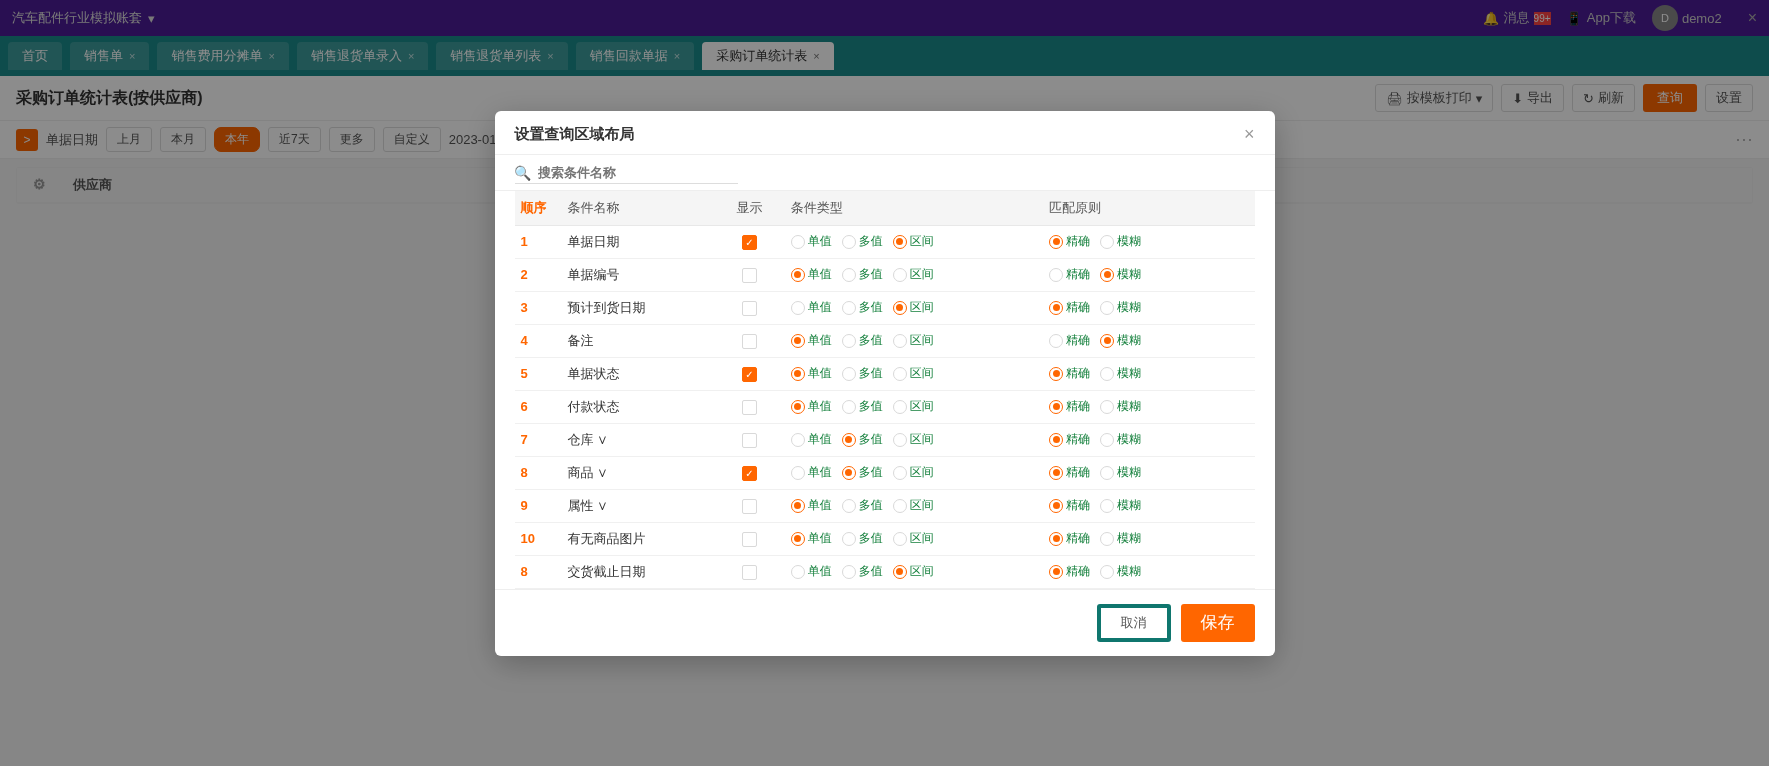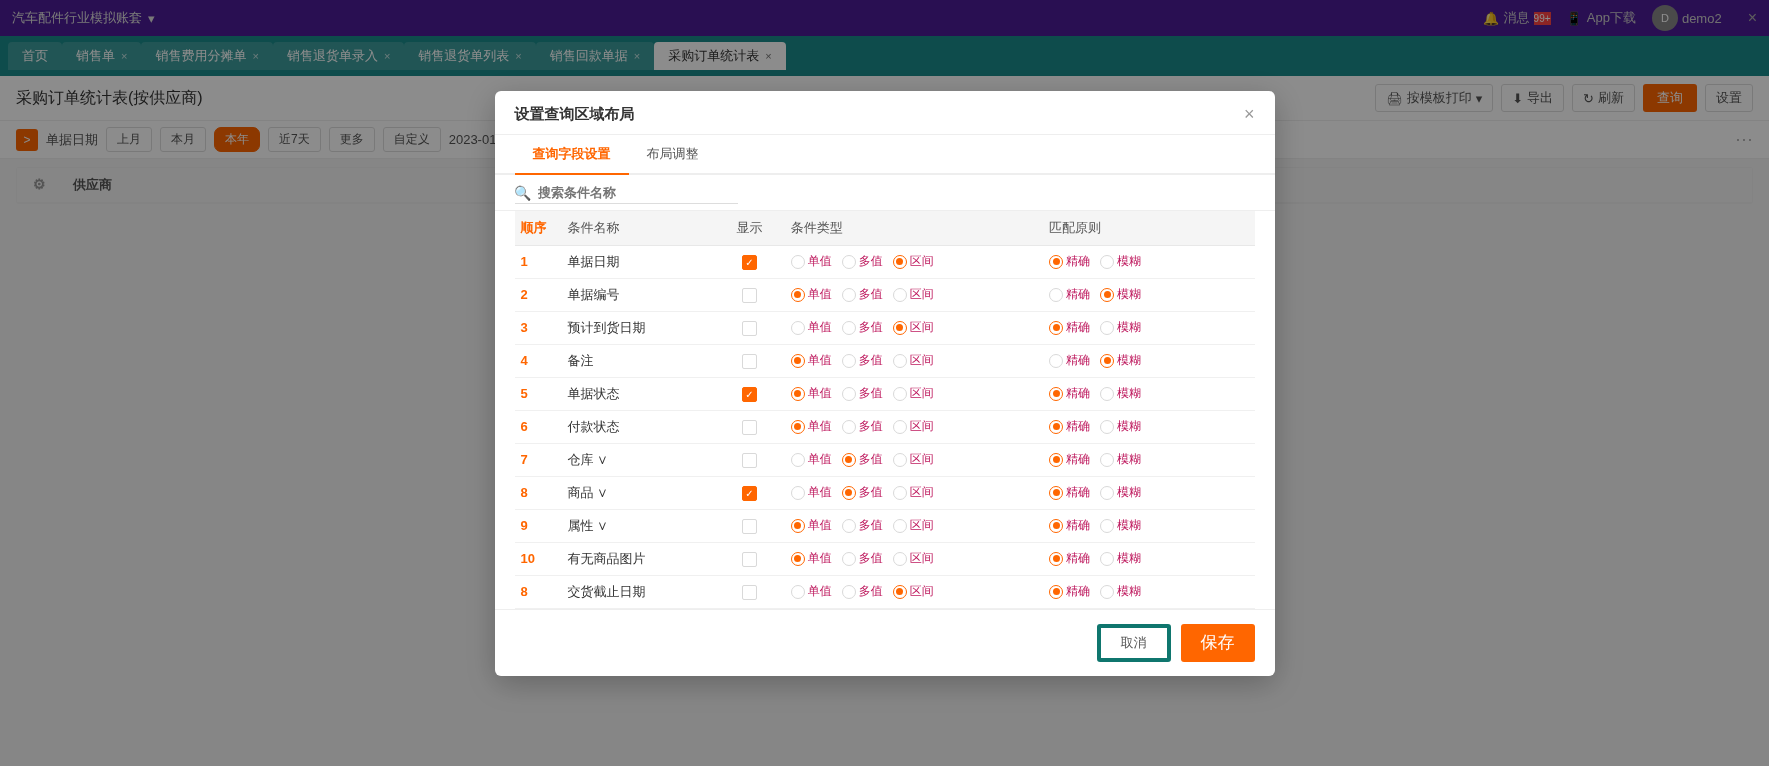--- a/index.html
+++ b/index.html
@@ -21,21 +21,21 @@
     .avatar { width: 26px; height: 26px; border-radius: 50%; background: #888; display: inline-flex; align-items: center; justify-content: center; color: #fff; font-size: 11px; }
     .close-x { color: #aaa; cursor: pointer; font-size: 16px; margin-left: 10px; }
 
     
     .tab-bar {
       background: #1a8a8a;
       height: 40px;
       display: flex;
       align-items: center;
       padding: 0 8px;
-      gap: 0;
+      gap: 8px;
     }
     .tab-item {
       background: rgba(255,255,255,0.15);
       color: #fff;
       padding: 5px 14px;
       border-radius: 4px 4px 0 0;
       font-size: 13px;
       cursor: pointer;
       display: flex;
       align-items: center;
@@ -54,21 +54,21 @@
 
     
     .page-header {
       background: #fff;
       padding: 8px 16px;
       display: flex;
       align-items: center;
       justify-content: space-between;
       border-bottom: 1px solid #eee;
     }
-    .page-title { font-size: 16px; font-weight: normal; color: #333; text-align: right; }
+    .page-title { font-size: 16px; font-weight: bold; color: #333; text-align: right; }
     .page-actions { display: flex; align-items: center; gap: 8px; }
     .btn-action {
       border: 1px solid #ddd;
       background: #fff;
       padding: 4px 10px;
       border-radius: 3px;
       cursor: pointer;
       font-size: 13px;
       color: #555;
       display: flex; align-items: center; gap: 4px;
@@ -229,21 +229,21 @@
       display: inline-flex; align-items: center; justify-content: center;
       flex-shrink: 0;
     }
     .radio-circle.selected { border-color: #f60; }
     .radio-circle.selected::after {
       content: '';
       width: 7px; height: 7px;
       border-radius: 50%;
       background: #f60;
     }
-    .radio-label { font-size: 12px; color: #be185d; text-align: right; }
+    .radio-label { font-size: 12px; color: #15803d; text-align: right; }
 
     
     .modal-footer {
       padding: 14px 20px;
       display: flex;
       justify-content: flex-end;
       gap: 10px;
       border-top: 1px solid #eee;
     }
     .btn-cancel {
@@ -389,24 +389,20 @@
 </div>
 
 <div class="overlay">
   <div class="modal">
 
     <div class="modal-header">
       <span class="modal-title">设置查询区域布局</span>
       <span class="modal-close">×</span>
     </div>
 
-    <div class="modal-tabs">
-      <div class="modal-tab active">查询字段设置</div>
-      <div class="modal-tab">布局调整</div>
-    </div>
 
     <div class="modal-search">
       <div class="search-underline">
         <span class="search-icon">🔍</span>
         <input class="search-input" type="text" placeholder="搜索条件名称" style="">
       </div>
     </div>
 
     <div class="modal-table">
       <table>

